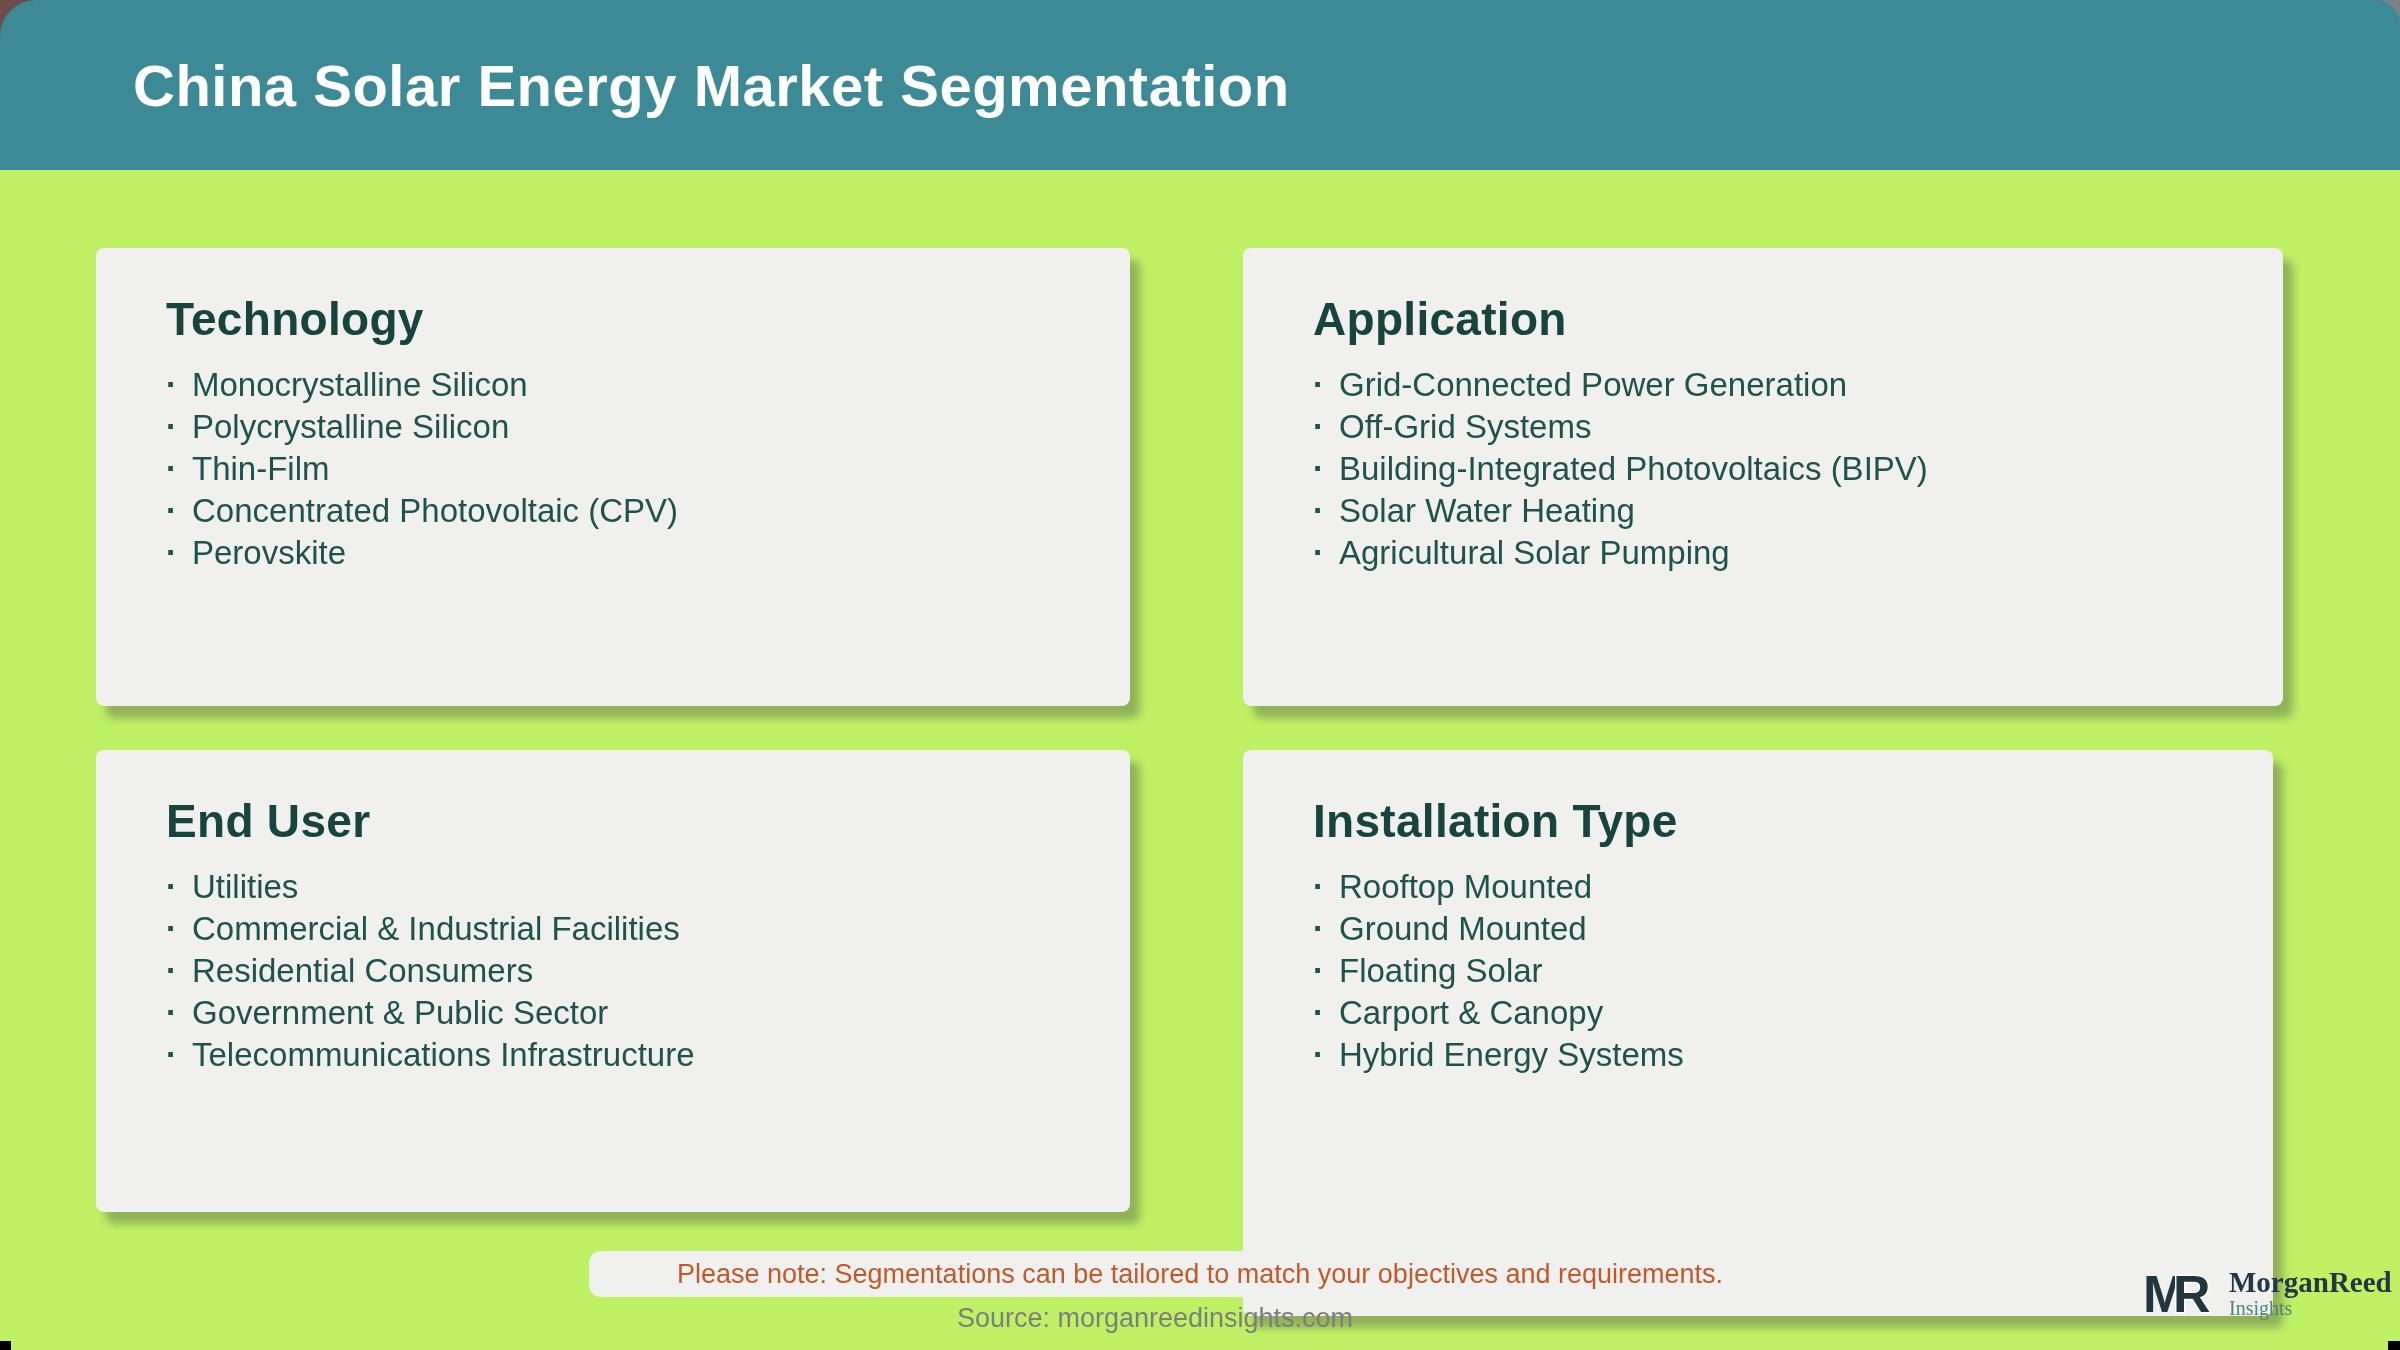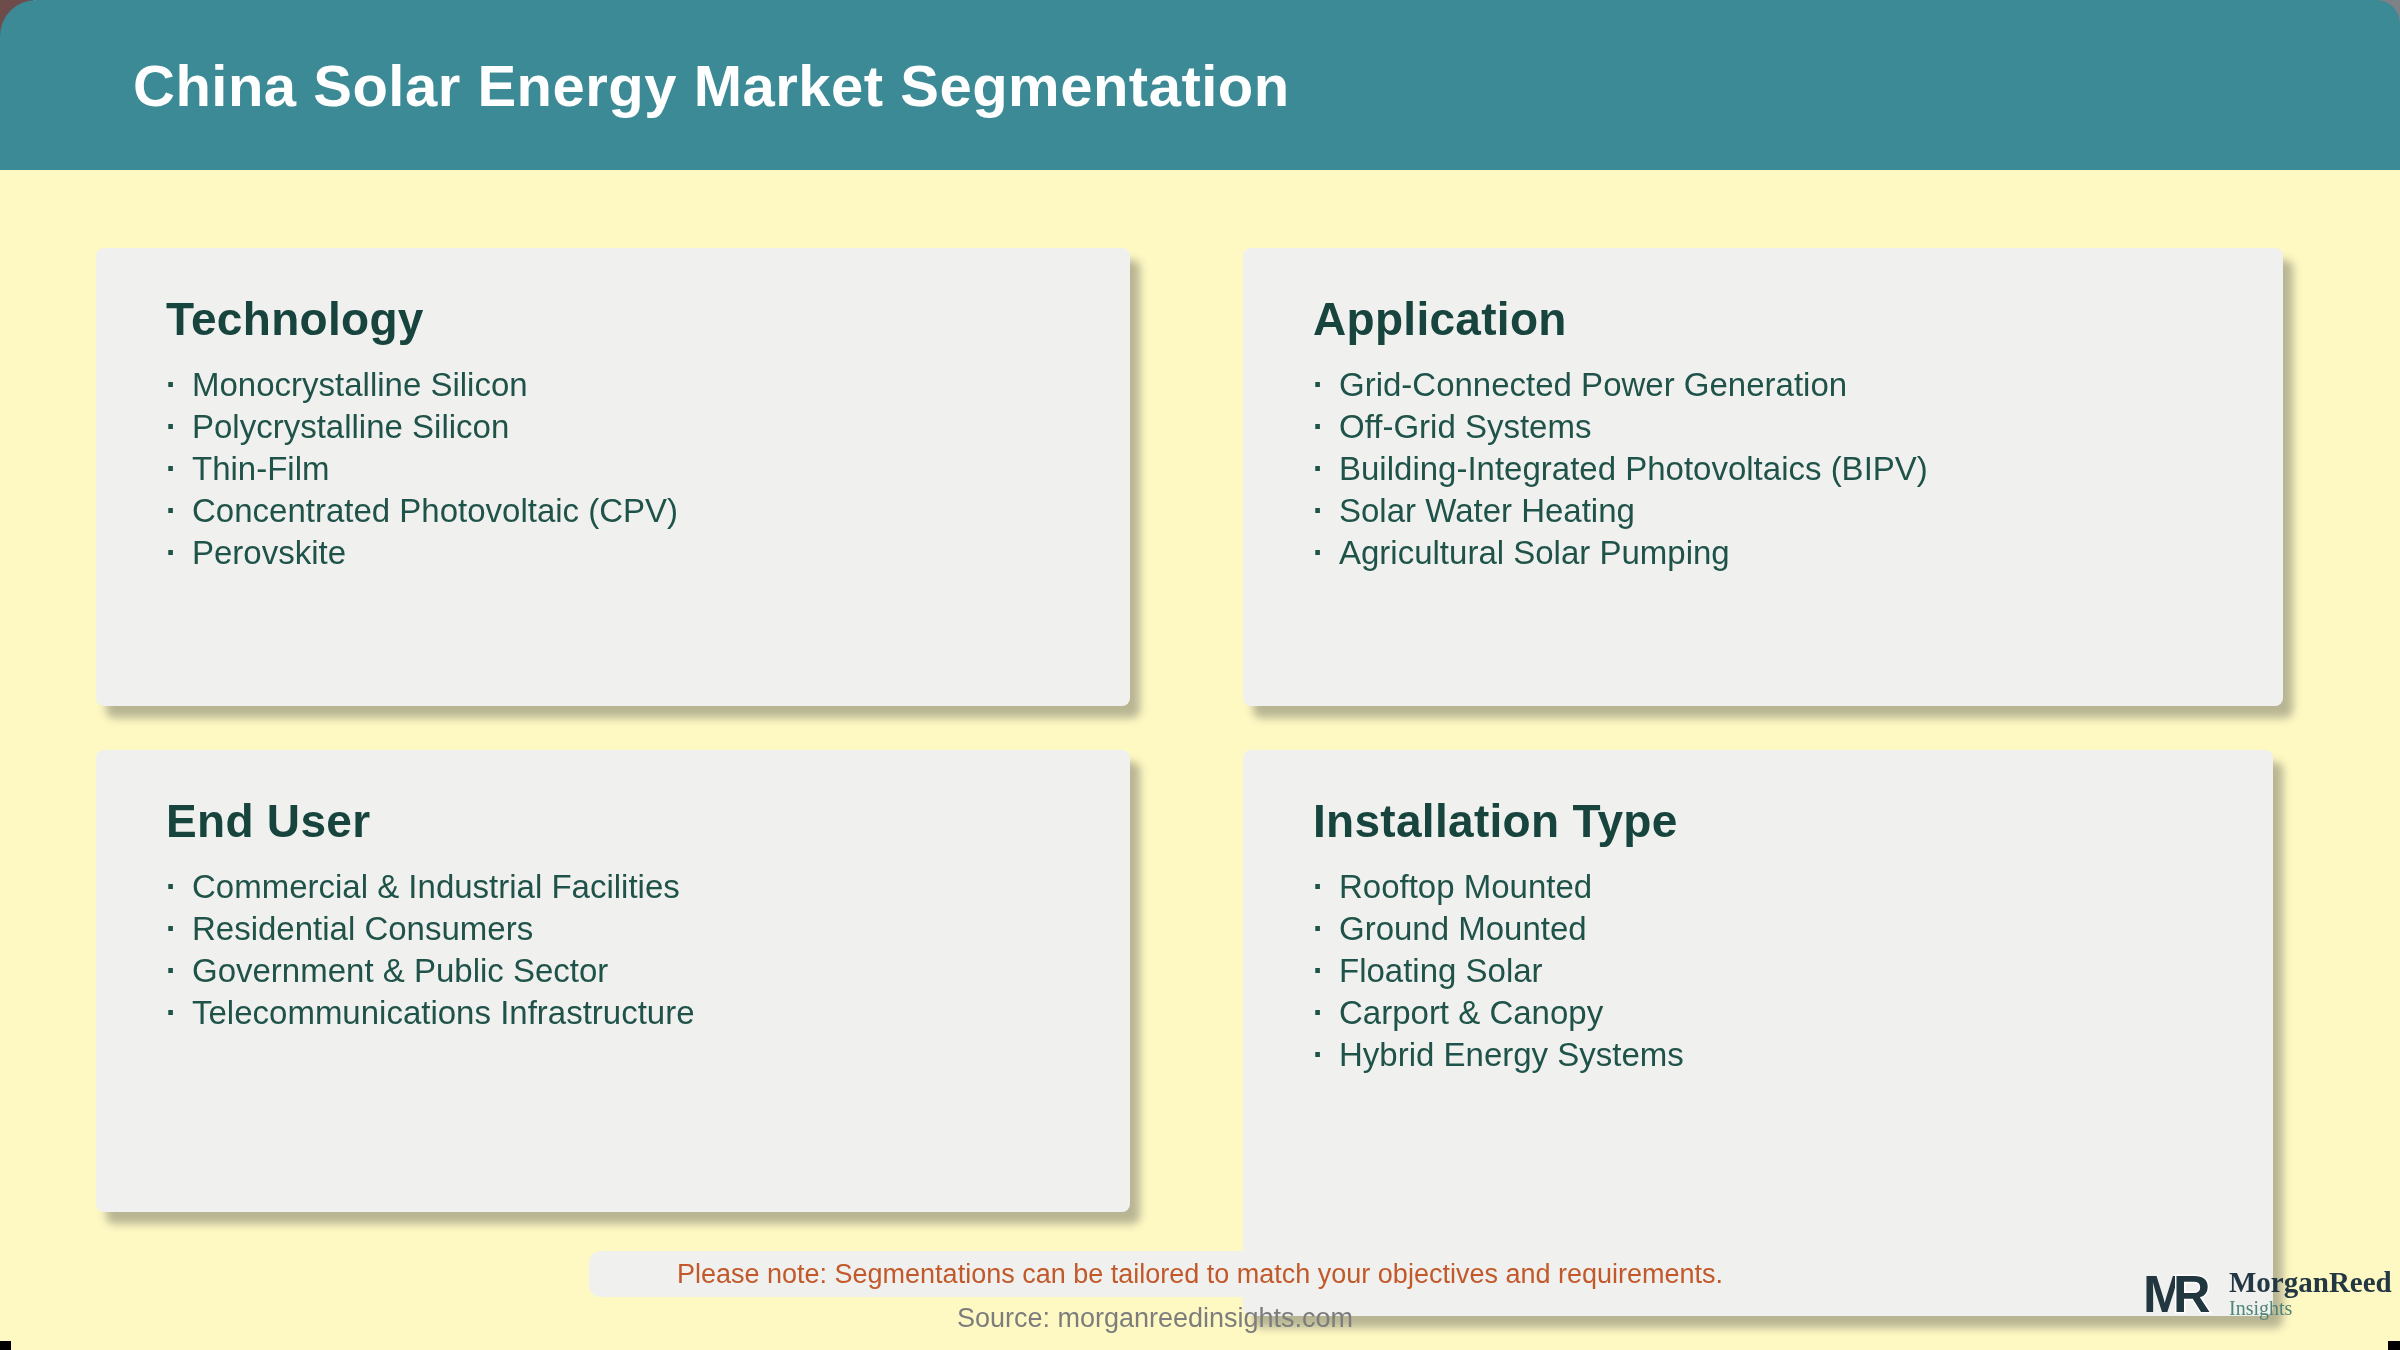--- a/index.html
+++ b/index.html
@@ -1,18 +1,18 @@
 <!DOCTYPE html>
 <html><head>
 <meta charset="utf-8">
 <style>
   html,body { margin:0; padding:0; background:#ffffff; }
   .slide {
     position:relative; width:2400px; height:1350px;
-    background:#fef9c3; overflow:hidden;
+    background:#bef264; overflow:hidden;
     font-family:"Liberation Sans", sans-serif;
   }
 
   
   .corner-tl { position:absolute; left:0; top:0; width:34px; height:80px; background:#6e4c4c; z-index:0; }
   .corner-tr { position:absolute; right:0; top:0; width:44px; height:44px; background:#7d8286; z-index:0; }
 
   
   .banner {
     position:absolute; left:0; top:0; width:2400px; height:170px;
@@ -103,20 +103,21 @@
       <li>Off-Grid Systems</li>
       <li>Building-Integrated Photovoltaics (BIPV)</li>
       <li>Solar Water Heating</li>
       <li>Agricultural Solar Pumping</li>
     </ul>
   </div>
 
   <div class="card card-end">
     <h2>End User</h2>
     <ul>
+      <li>Utilities</li>
       <li>Commercial &amp; Industrial Facilities</li>
       <li>Residential Consumers</li>
       <li>Government &amp; Public Sector</li>
       <li>Telecommunications Infrastructure</li>
     </ul>
   </div>
 
   <div class="card card-install">
     <h2>Installation Type</h2>
     <ul>

